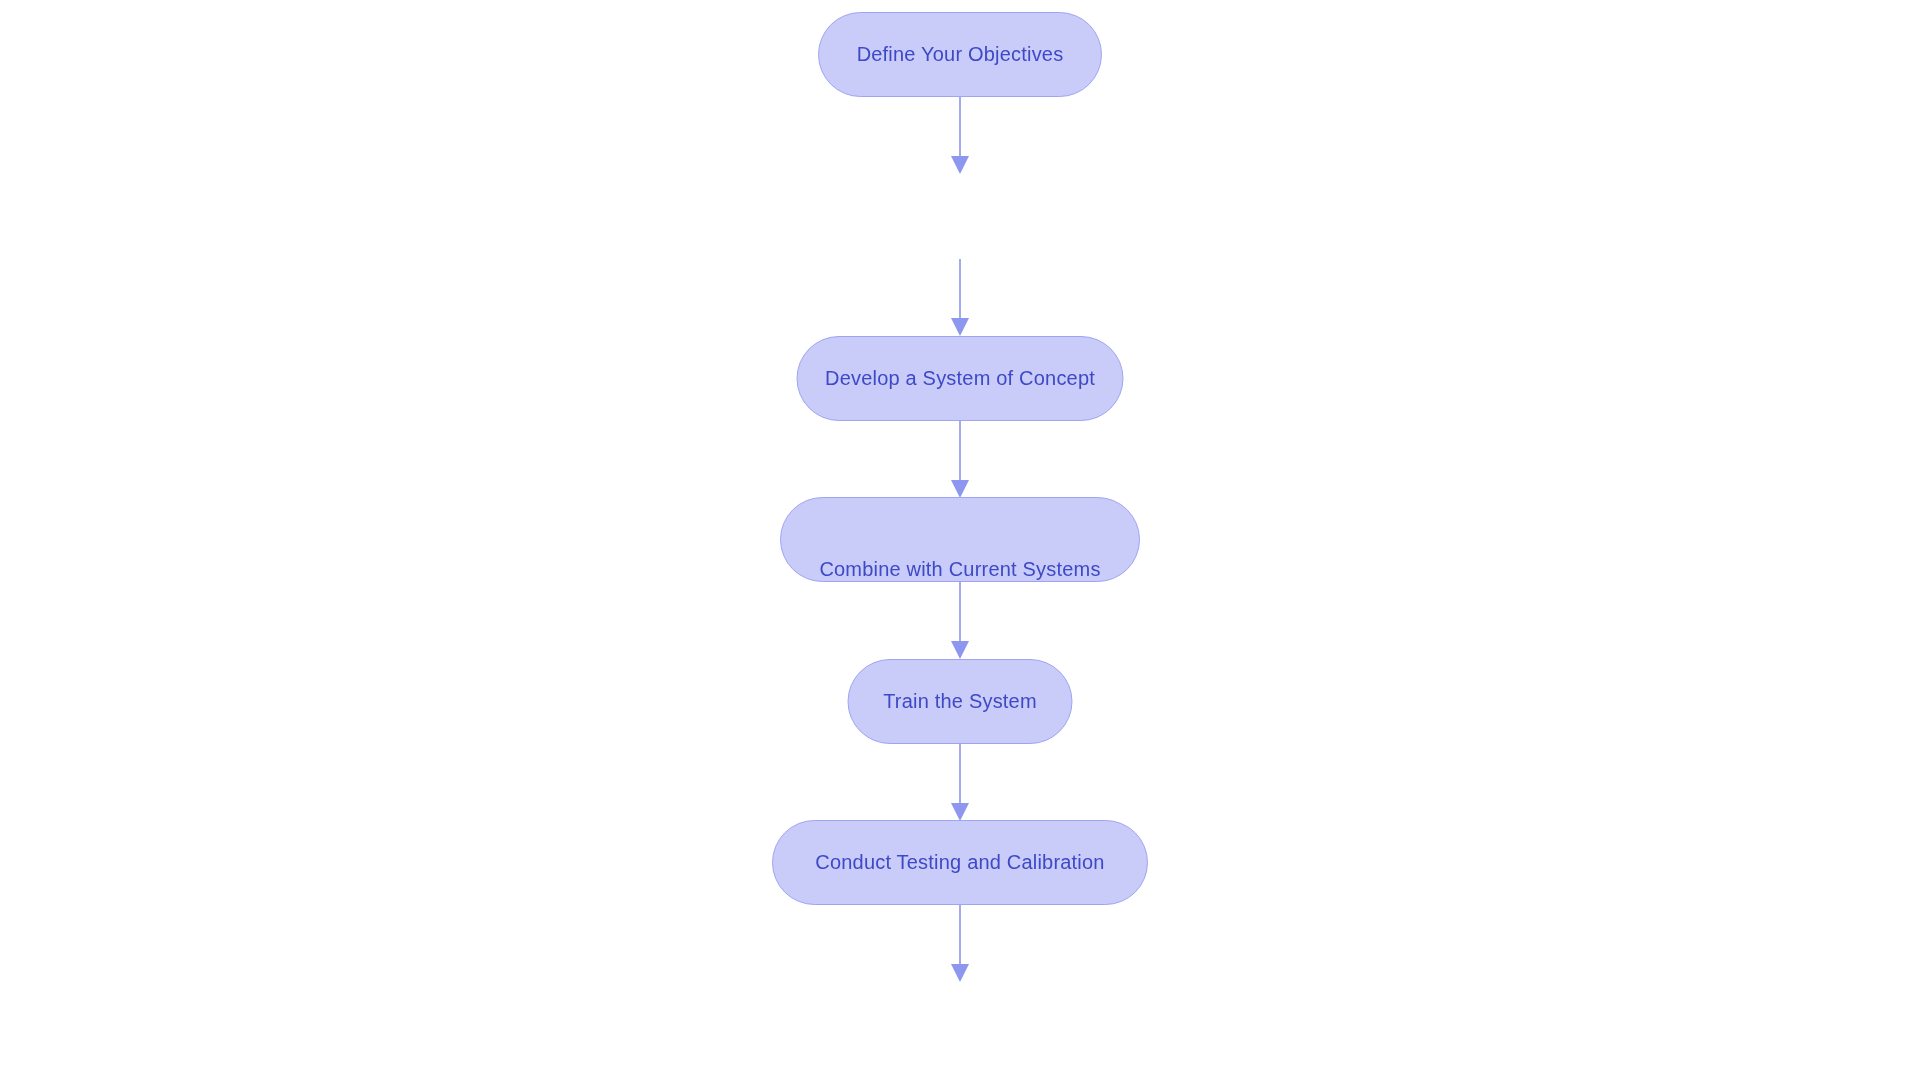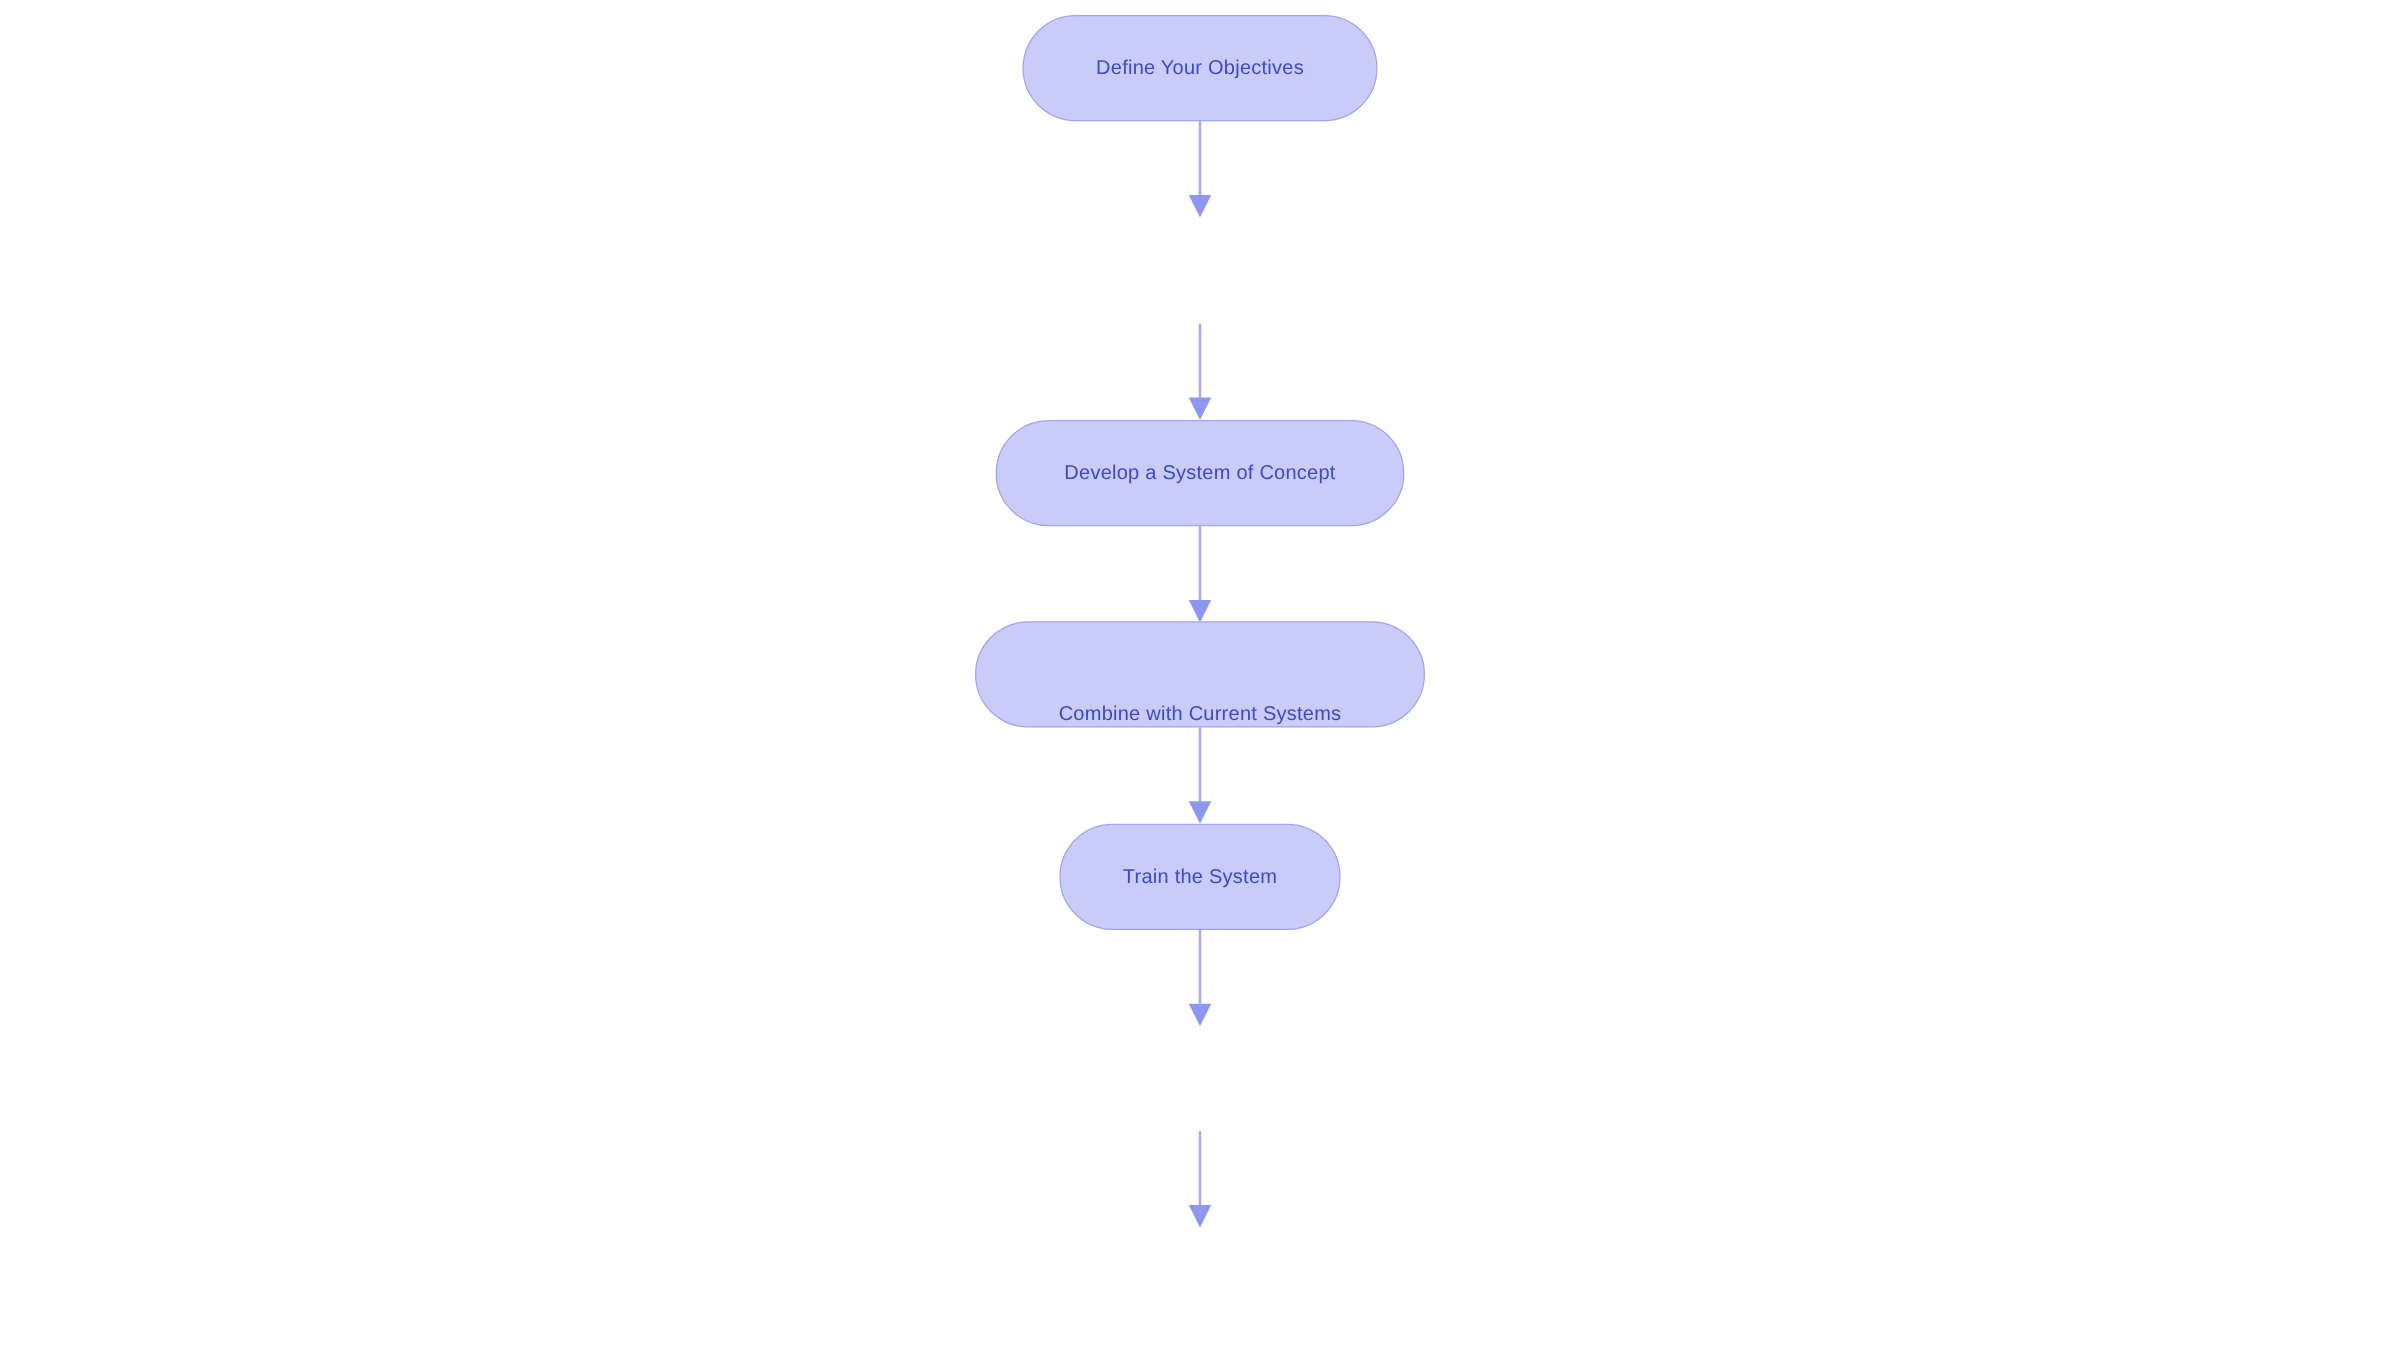--- a/index.html
+++ b/index.html
@@ -30,21 +30,21 @@
     height: 85px;
     background: var(--node-fill);
     border: 1.5px solid var(--node-border);
     border-radius: 43px;
     display: flex;
     align-items: center;
     justify-content: center;
   }
   .flow-node .label {
     color: var(--node-text);
-    font-size: 16px;
+    font-size: 20px;
     font-weight: 400;
     letter-spacing: 0.2px;
     white-space: nowrap;
   }
   .flow-arrow {
     position: absolute;
     left: 50%;
     transform: translateX(-50%);
     width: 20px;
     height: 77px;
@@ -119,20 +119,23 @@
 
   <div class="flow-node n5">
     <span class="label">Train the System</span>
   </div>
 
   <div class="flow-arrow a5">
     <div class="shaft"></div>
     <div class="head"></div>
   </div>
 
+  <div class="flow-node n6">
+    <span class="label">Conduct Testing and Calibration</span>
+  </div>
 
   <div class="flow-arrow a6">
     <div class="shaft"></div>
     <div class="head"></div>
   </div>
 
 
 </div>
 
 </body></html>

